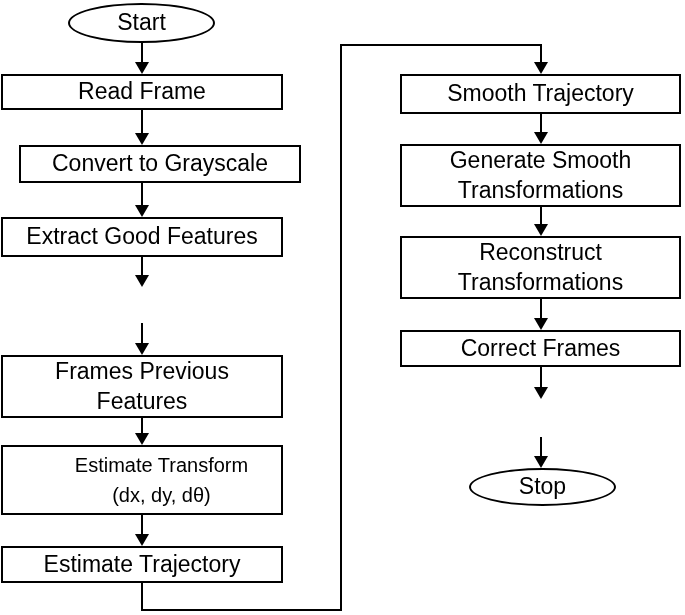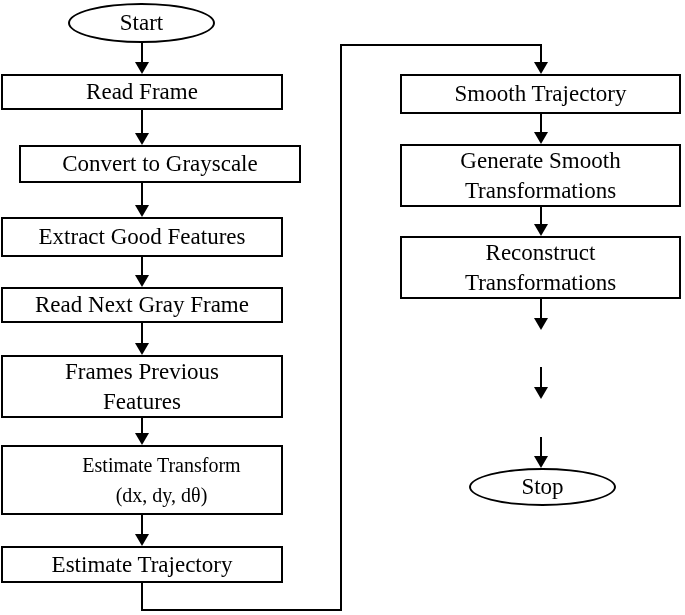--- a/index.html
+++ b/index.html
@@ -43,21 +43,20 @@
     font-size: 23px;
     line-height: 1.28;
     z-index: 2;
   }
   .node.terminal {
     border-radius: 50%;
   }
   .node .label {
     white-space: pre-line;
     padding: 0 4px;
-    font-family: Liberation Serif, serif;
   }
   .node.small {
     font-size: 20px;
     line-height: 1.5;
     padding-left: 39px;
   }
 </style>
 </head>
 <body>
 
@@ -127,23 +126,20 @@
   </div>
 
   <div class="node" style="left:19px; top:145px; width:282px; height:38px;">
     <span class="label">Convert to Grayscale</span>
   </div>
 
   <div class="node" style="left:1px; top:217px; width:282px; height:40px;">
     <span class="label">Extract Good Features</span>
   </div>
 
-  <div class="node" style="left:1px; top:287px; width:282px; height:36px;">
-    <span class="label">Read Next Gray Frame</span>
-  </div>
 
   <div class="node" style="left:1px; top:355px; width:282px; height:63px;">
     <span class="label">Frames Previous
 Features</span>
   </div>
 
   <div class="node small" style="left:1px; top:445px; width:282px; height:70px;">
     <span class="label">Estimate Transform
 (dx, dy, dθ)</span>
   </div>
@@ -159,19 +155,22 @@
   <div class="node" style="left:400px; top:144px; width:281px; height:63px;">
     <span class="label">Generate Smooth
 Transformations</span>
   </div>
 
   <div class="node" style="left:400px; top:236px; width:281px; height:63px;">
     <span class="label">Reconstruct
 Transformations</span>
   </div>
 
+  <div class="node" style="left:400px; top:330px; width:281px; height:37px;">
+    <span class="label">Correct Frames</span>
+  </div>
 
 
   <div class="node terminal" style="left:469px; top:468px; width:147px; height:38px;">
     <span class="label">Stop</span>
   </div>
 
 </div>
 
 </body></html>

